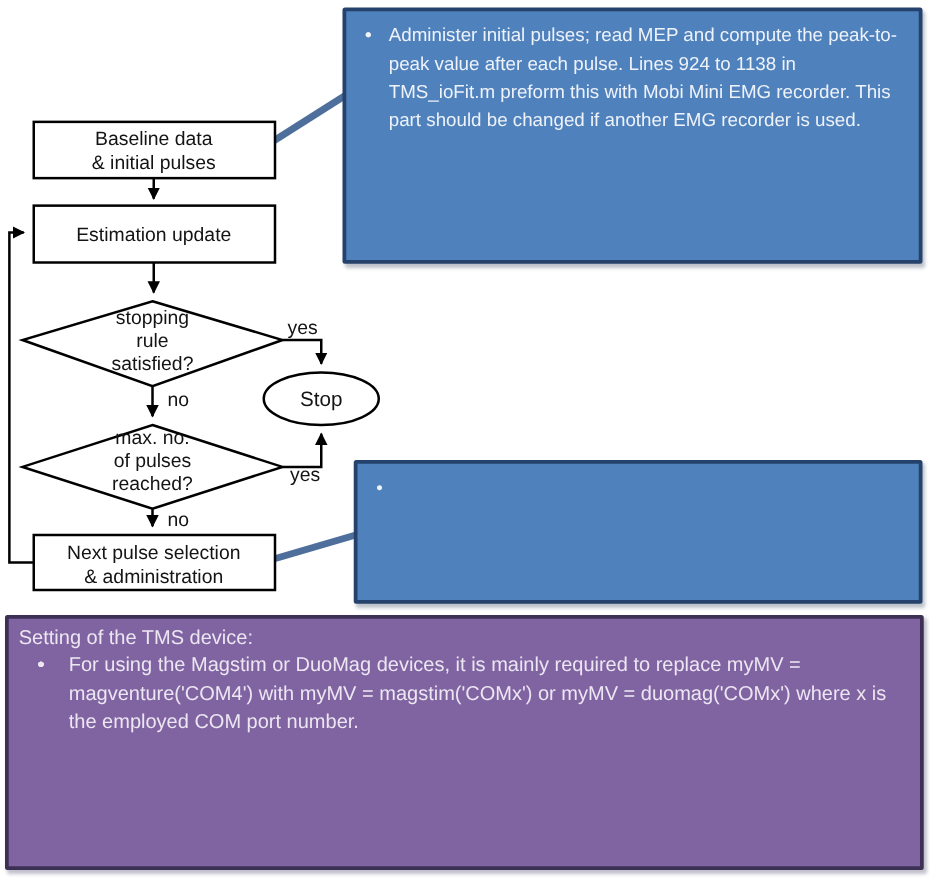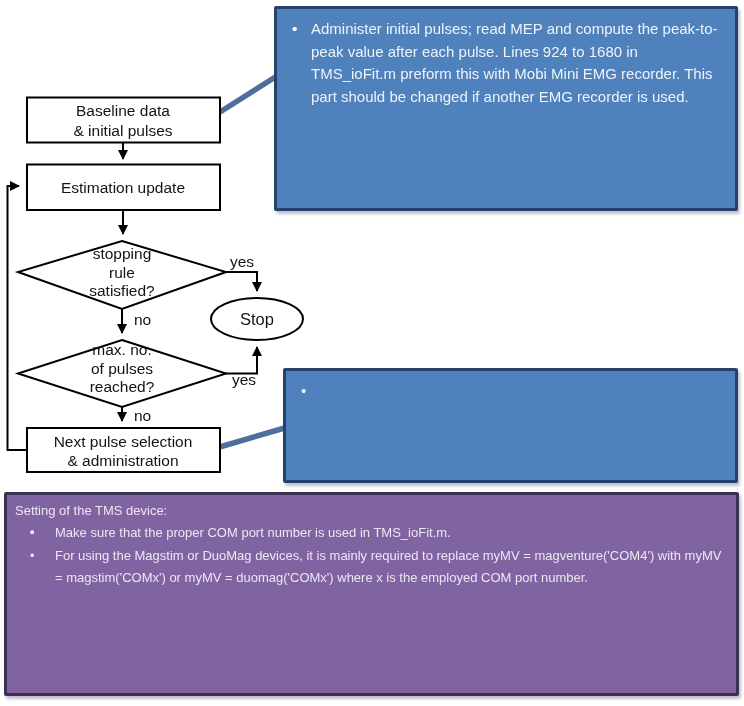--- a/index.html
+++ b/index.html
@@ -40,21 +40,21 @@
 
   .tms-box {
     position: absolute;
     z-index: 2;
     left: 4px; top: 492px;
     width: 735px; height: 204px;
     background: #8064a2;
     border: 3px solid #3c3155;
     border-radius: 2px;
     color: #ece6f2;
-    font-size: 13px;
+    font-size: 16px;
     line-height: 22.4px;
     padding: 5px 14px 0 8px;
     box-shadow: 2px 3px 3px rgba(120,115,140,0.45);
     box-sizing: border-box;
   }
   .tms-box ul.bullets li { padding-left: 40px; }
   .tms-box ul.bullets li .marker { left: 15px; }
 </style>
 </head>
 <body>
@@ -110,21 +110,21 @@
     <text x="123" y="466" text-anchor="middle">&amp; administration</text>
   </svg>
 
   <div class="callout callout-top">
     <ul class="bullets">
       <li>
         <span class="marker">•</span>
       </li>
       <li>
         <span class="marker">•</span>
-        <span>Administer initial pulses; read MEP and compute the peak-to-peak value after each pulse. Lines 924 to 1680 in TMS_ioFit.m preform this with Mobi Mini EMG recorder. This part should be changed if another EMG recorder is used.</span>
+        <span>Administer initial pulses; read MEP and compute the peak-to-peak value after each pulse. Lines 924 to 1138 in TMS_ioFit.m preform this with Mobi Mini EMG recorder. This part should be changed if another EMG recorder is used.</span>
       </li>
     </ul>
   </div>
 
   <div class="callout callout-mid">
     <ul class="bullets">
       <li>
         <span class="marker">•</span>
       </li>
     </ul>
@@ -134,21 +134,20 @@
     <div>Setting of the TMS device:</div>
     <ul class="bullets">
       <li>
         <span class="marker">•</span>
       </li>
       <li>
         <span class="marker">•</span>
       </li>
       <li>
         <span class="marker">•</span>
-        <span>Make sure that the proper COM port number is used in TMS_ioFit.m.</span>
       </li>
       <li>
         <span class="marker">•</span>
         <span>For using the Magstim or DuoMag devices, it is mainly required to replace myMV = magventure('COM4') with myMV = magstim('COMx') or myMV = duomag('COMx') where x is the employed COM port number.</span>
       </li>
     </ul>
   </div>
 
 </div>
 

